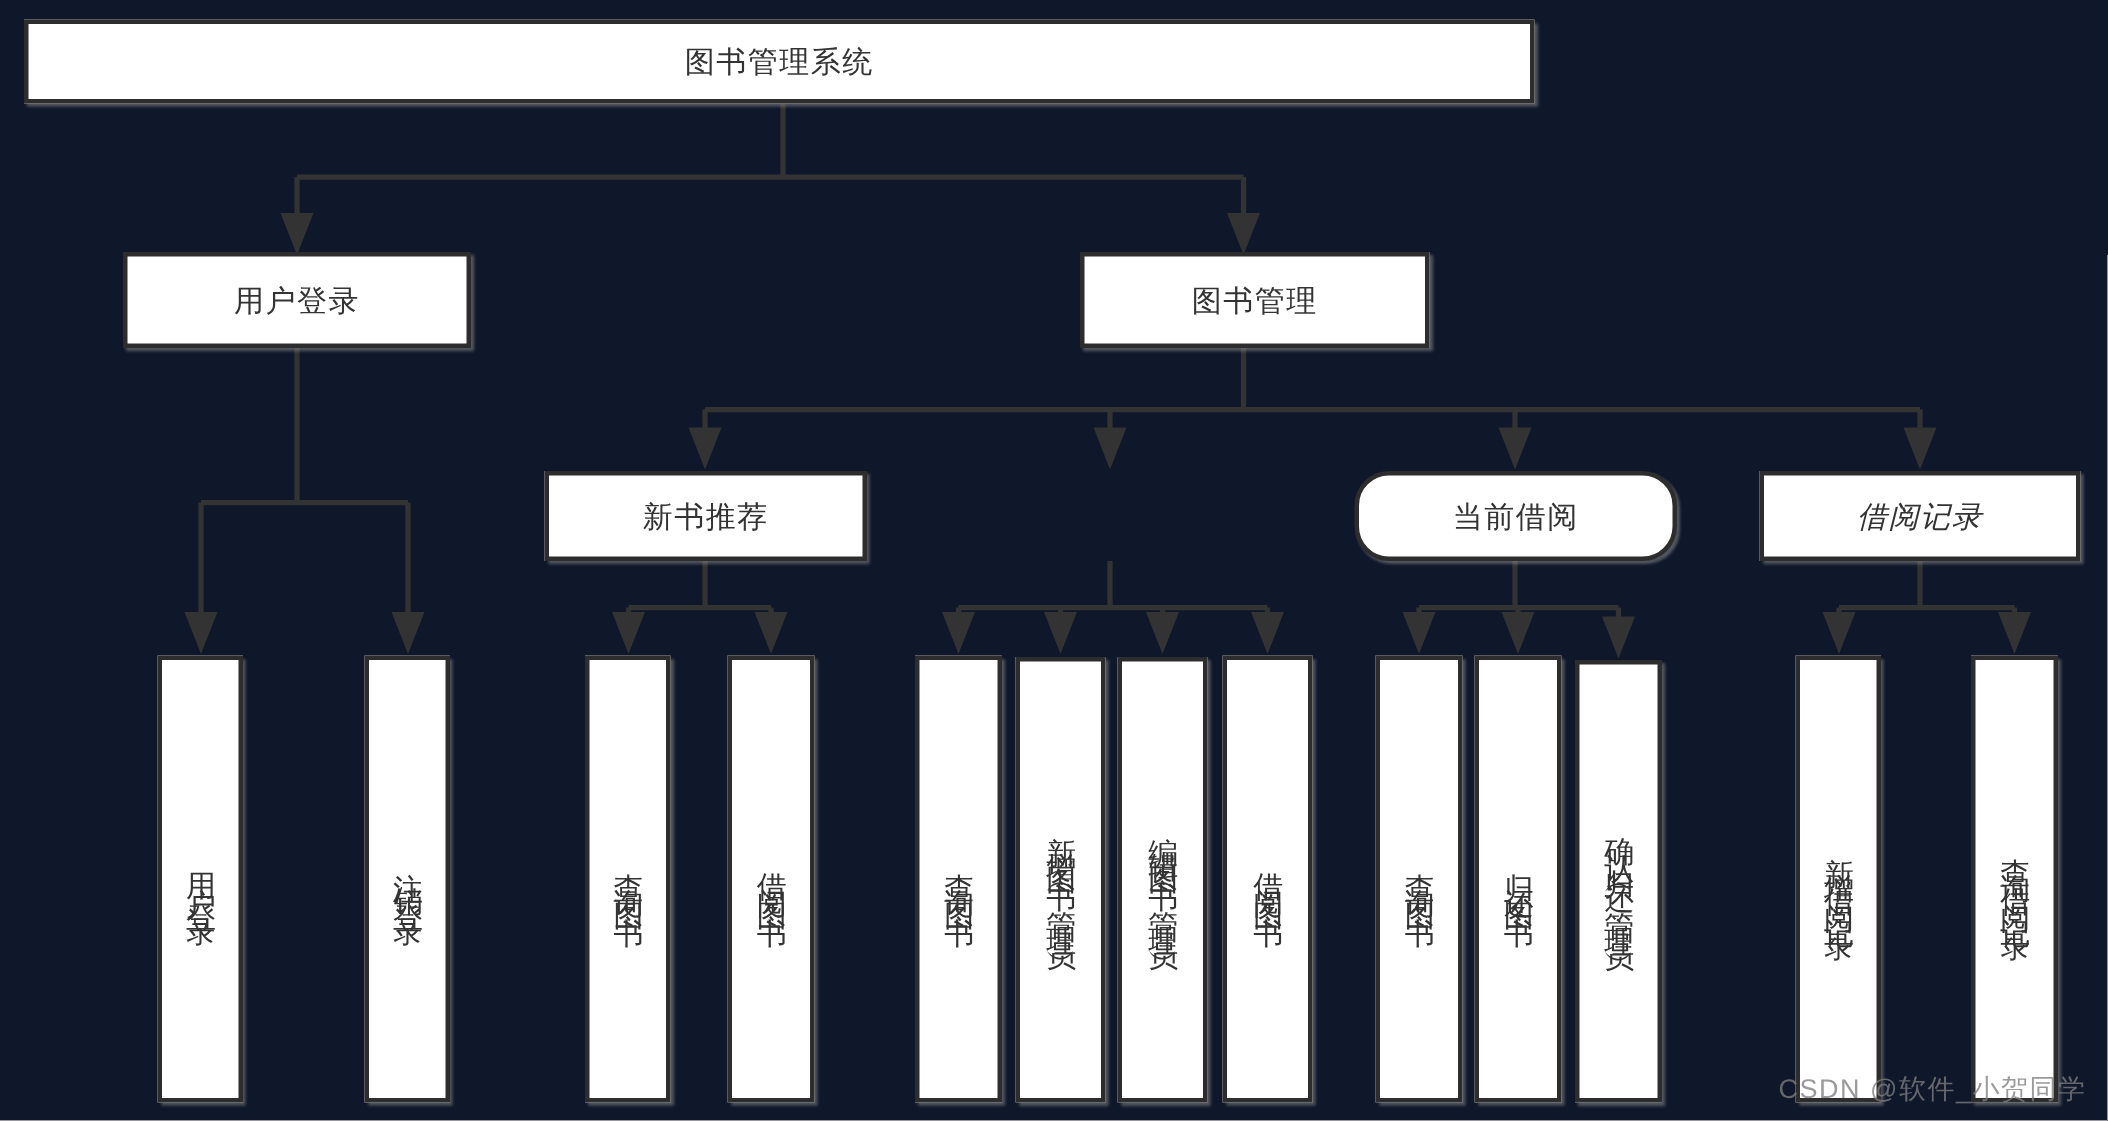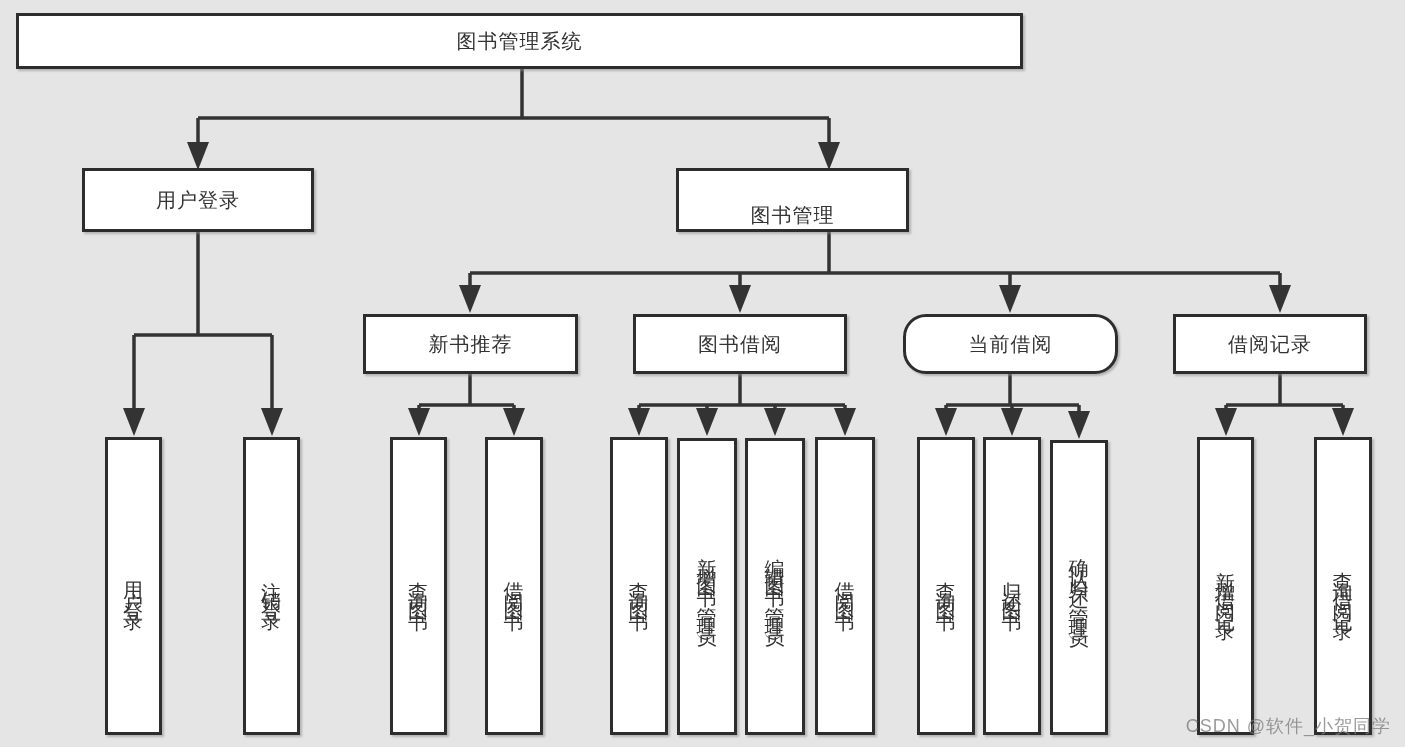--- a/index.html
+++ b/index.html
@@ -1,20 +1,20 @@
 <!DOCTYPE html>
 <html><head>
 <meta charset="utf-8">
 <style>
   html, body { margin: 0; padding: 0; background: #ffffff; }
   #stage {
     position: relative;
     width: 1405px;
     height: 747px;
-    background: #e5e5e5;
+    background: #0f172a;
     font-family: "Liberation Sans", sans-serif;
     color: #333333;
     overflow: hidden;
   }
   #wires {
     position: absolute;
     left: 0; top: 0;
     width: 1405px; height: 747px;
     z-index: 1;
   }
@@ -40,25 +40,25 @@
     text-orientation: mixed;
     font-size: 20px;
     color: #333333;
     letter-spacing: 10px;
     line-height: 1;
     white-space: nowrap;
   }
   
   .n-root       { left: 16px;   top: 13px;  width: 1007px; height: 56px; }
   .n-login      { left: 82px;   top: 168px; width: 232px;  height: 64px; }
-  .n-mgmt       { left: 676px;  top: 168px; width: 233px;  height: 64px; align-items: flex-end; }
+  .n-mgmt       { left: 720px;  top: 168px; width: 233px;  height: 64px; }
   .n-new        { left: 363px;  top: 314px; width: 215px;  height: 60px; font-family: Liberation Serif, serif; }
   .n-borrow     { left: 633px;  top: 314px; width: 214px;  height: 60px; }
   .n-current    { left: 903px;  top: 314px; width: 215px;  height: 60px; border-radius: 23px; }
-  .n-record     { left: 1173px; top: 314px; width: 194px;  height: 60px; }
+  .n-record     { left: 1173px; top: 314px; width: 214px;  height: 60px; font-style: italic; }
   .l-user-login { left: 105px;  top: 437px; width: 57px;   height: 298px; }
   .l-logout     { left: 243px;  top: 437px; width: 57px;   height: 298px; }
   .l-new-q      { left: 390px;  top: 437px; width: 57px;   height: 298px; }
   .l-new-b      { left: 485px;  top: 437px; width: 58px;   height: 298px; }
   .l-bb-q       { left: 610px;  top: 437px; width: 58px;   height: 298px; }
   .l-bb-add     { left: 677px;  top: 438px; width: 60px;   height: 297px; }
   .l-bb-edit    { left: 745px;  top: 438px; width: 60px;   height: 297px; }
   .l-bb-b       { left: 815px;  top: 437px; width: 60px;   height: 298px; }
   .l-cur-q      { left: 917px;  top: 437px; width: 58px;   height: 298px; }
   .l-cur-r      { left: 983px;  top: 437px; width: 58px;   height: 298px; }
@@ -128,23 +128,20 @@
   <div class="node n-login">
     <span class="hlabel">用户登录</span>
   </div>
   <div class="node n-mgmt">
     <span class="hlabel">图书管理</span>
   </div>
 
   <div class="node n-new">
     <span class="hlabel">新书推荐</span>
   </div>
-  <div class="node n-borrow">
-    <span class="hlabel">图书借阅</span>
-  </div>
   <div class="node n-current">
     <span class="hlabel">当前借阅</span>
   </div>
   <div class="node n-record">
     <span class="hlabel">借阅记录</span>
   </div>
 
   <div class="node l-user-login">
     <span class="vlabel">用户登录</span>
   </div>

